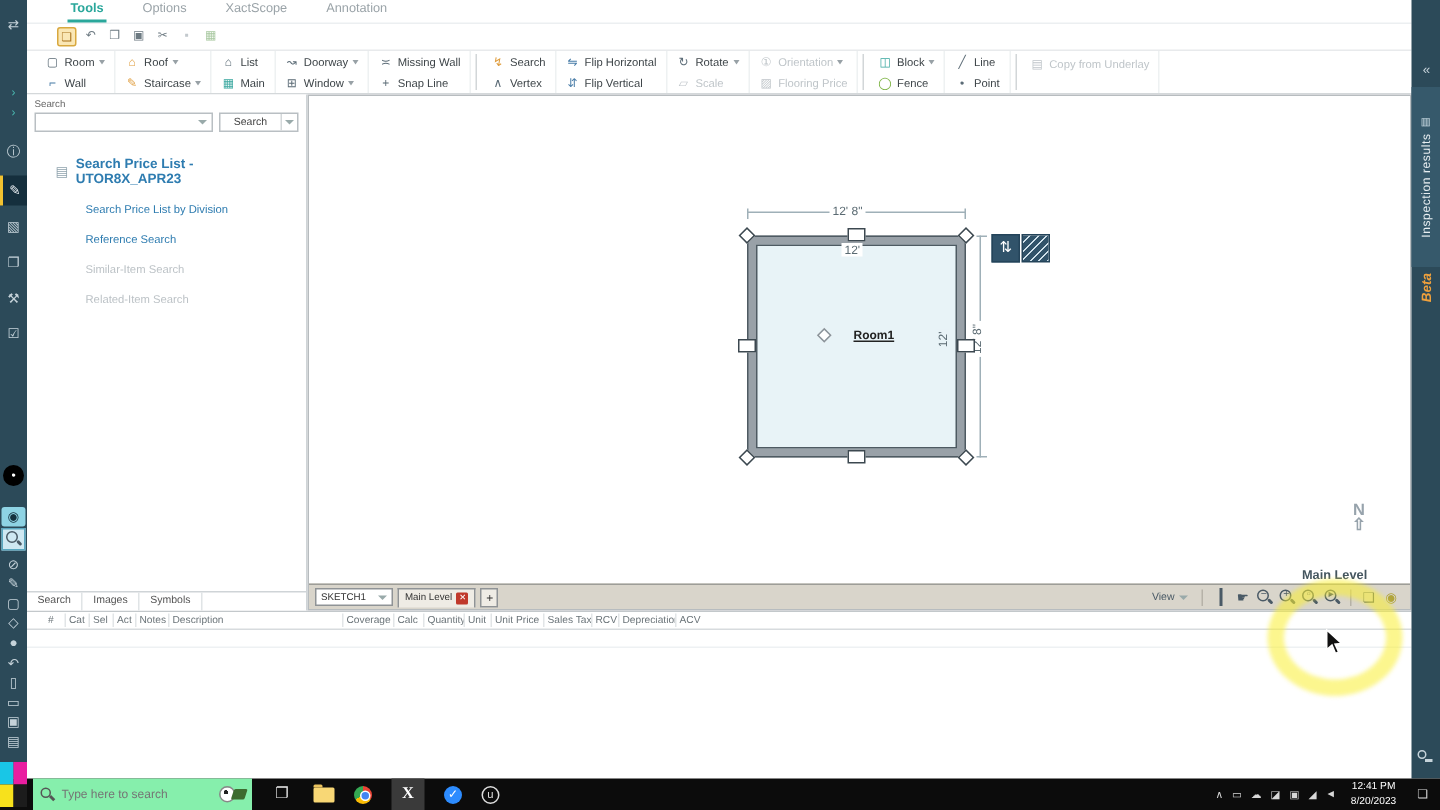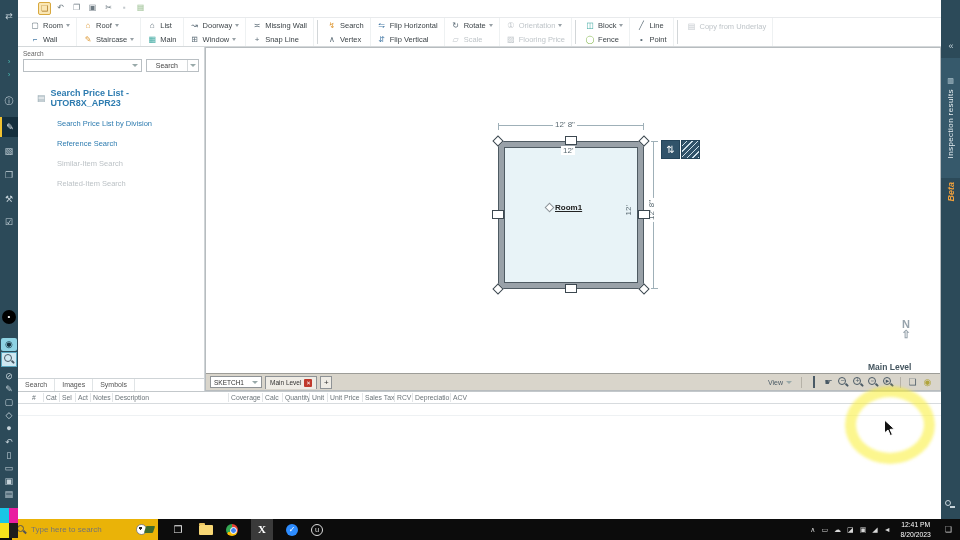--- a/index.html
+++ b/index.html
@@ -77,21 +77,21 @@
   .handle-sq{position:absolute;width:12px;height:9px;background:#fff;border:1px solid #3c4850;z-index:3}
   .handle-dm{position:absolute;width:8px;height:8px;background:#fff;border:1px solid #3c4850;transform:rotate(45deg);z-index:3}
   .dim-h{position:absolute;height:0;border-top:1px solid #9fb0b8}
   .dim-h i,.dim-v i{position:absolute;background:#9fb0b8}
   .dim-h i{width:1px;height:7px;top:-3px}
   .dim-v{position:absolute;width:0;border-left:1px solid #9fb0b8}
   .dim-v i{height:1px;width:7px;left:-3px}
   .dim-lab{position:absolute;font-size:8px;color:#5a6a72;background:#fff;padding:0 2px;white-space:nowrap;z-index:2}
   .dim-lab.inroom{background:#e8f3f7}
   .dim-lab.vert{writing-mode:vertical-rl;transform:rotate(180deg);padding:2px 0}
-  .room-tag{position:absolute;left:340px;top:155px;display:flex;align-items:center;gap:2px;z-index:4}
+  .room-tag{position:absolute;left:340px;top:155px;display:flex;align-items:center;gap:16px;z-index:4}
   .room-dm{width:7px;height:7px;background:#fff;border:1px solid #8a939a;transform:rotate(45deg)}
   .room-name{font-size:8px;font-weight:bold;color:#222;text-decoration:underline}
   .floor-btn{position:absolute;top:92px;width:19px;height:19px;background:#31536a;border:1px solid #24445a;color:#fff;font-size:10px;line-height:17px;text-align:center}
   .floor-btn.hatch{background:repeating-linear-gradient(135deg,#31536a 0 3px,#cfe0ea 3px 4px)}
   .compass{position:absolute;left:689px;top:270px;width:22px;text-align:center;color:#97a3ac;font-weight:bold}
   .compass .n{font-size:11px}
   .compass .ar{font-size:11px;line-height:9px}
   .level-cap{position:absolute;left:662px;top:314px;font-size:8.5px;font-weight:bold;color:#44555f}
   
   .sketch-bar{position:absolute;left:0;right:0;bottom:0;height:17px;background:#d9d5cb;border-top:1px solid #9d9d98;display:flex;align-items:center;justify-content:space-between;padding:0 6px 0 4px}
@@ -110,21 +110,21 @@
   .mag i{position:absolute;left:1px;top:0;width:9px;text-align:center;font-size:7px;line-height:10px;font-style:normal;color:#4a5a66}
   .vsep{width:1px;height:11px;background:#b6b2a8;margin:0 3px}
   
   .items-panel{height:82px;border-top:1px solid #c3c8cb}
   .items-title{font-size:7.5px;color:#333;padding:2px 0 2px 12px;border-bottom:1px solid #e4e7e9}
   .ihead{display:flex;align-items:center;height:12px;padding-left:12px;border-bottom:1px solid #d7dbde;font-size:6.8px;color:#6b7479}
   .ihead span{border-right:1px solid #e2e5e7;padding:1px 2px;white-space:nowrap;overflow:hidden}
   .irow{height:12px;border-bottom:1px solid #eef1f3}
   
   #taskbar{position:absolute;left:0;bottom:0;width:960px;height:21px;background:#0c0c0c;display:flex;align-items:center;z-index:50}
-  .tb-search{margin-left:12px;width:146px;height:21px;background:#eab308;display:flex;align-items:center;padding:0 4px;gap:4px}
+  .tb-search{margin-left:22px;width:146px;height:21px;background:#86efac;display:flex;align-items:center;padding:0 4px;gap:4px}
   .tb-mag{position:relative;width:11px;height:11px}
   .tb-mag::before{content:"";position:absolute;left:1px;top:1px;width:5px;height:5px;border:1.2px solid #555;border-radius:50%}
   .tb-mag::after{content:"";position:absolute;left:7px;top:7px;width:3.5px;height:1.5px;background:#555;transform:rotate(45deg)}
   .tb-search input{border:0;outline:0;flex:1;font-size:8px;color:#444;min-width:0;background:transparent}
   .news{display:flex;align-items:center}
   .ball{width:11px;height:11px;border-radius:50%;background:radial-gradient(circle at 40% 35%,#222 18%,#fff 19%);border:1px solid #888}
   .boot{width:9px;height:7px;background:#3d6b2f;transform:skewX(-18deg);margin-left:-2px;border-radius:1px}
   .tb-apps{display:flex;align-items:center;margin-left:12px;gap:13px}
   .tbico{color:#e8e8e8;font-size:10px;line-height:21px;text-align:center;width:16px}
   .folder{width:14px;height:10px;background:#f8d775;border-radius:1px;position:relative}
@@ -187,20 +187,26 @@
   </div>
   <span class="keyico">
       <i></i>
       <b></b>
     </span>
 </aside>
 
 <div id="main">
 
 
+  <nav class="nav-tabs">
+    <span class="nav-tab active">Tools</span>
+    <span class="nav-tab">Options</span>
+    <span class="nav-tab">XactScope</span>
+    <span class="nav-tab">Annotation</span>
+  </nav>
 
   <div class="quick-row">
     <span class="qico hl">❏</span>
     <span class="qico">↶</span>
     <span class="qico">❐</span>
     <span class="qico">▣</span>
     <span class="qico">✂</span>
     <span class="qico dim">▪</span>
     <span class="qico green">▦</span>
   </div>

